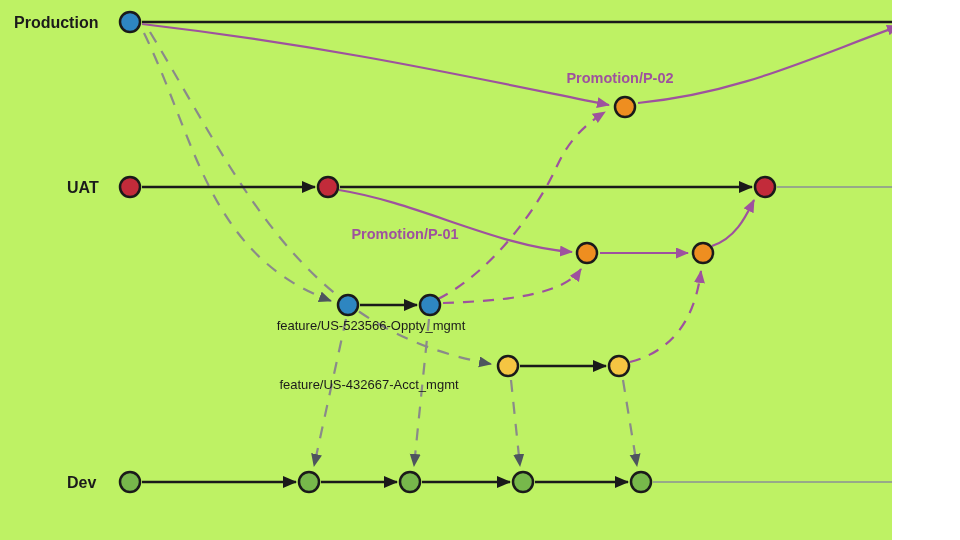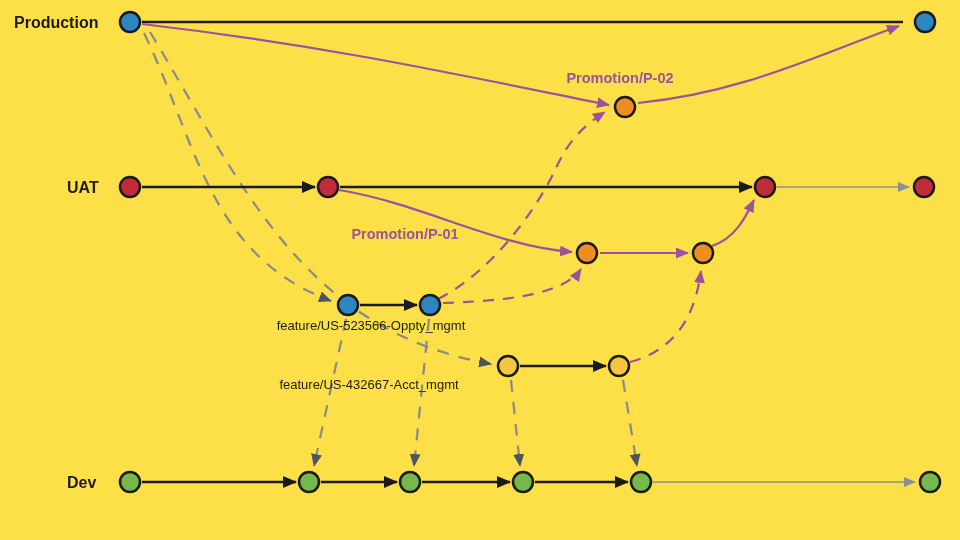--- a/index.html
+++ b/index.html
@@ -1,17 +1,17 @@
 <!DOCTYPE html>
 <html><head>
 <meta charset="utf-8">
 <style>
   html,body{margin:0;padding:0;background:#ffffff;}
   body{font-family:"Liberation Sans",sans-serif;}
-  .stage{position:relative;width:960px;height:540px;background:#fde047;overflow:hidden;}
+  .stage{position:relative;width:892px;height:540px;background:#bef264;overflow:hidden;}
   svg{display:block;}
   .edge{fill:none;}
   .lane-label{font-weight:bold;font-size:16px;}
   .promo-label{font-weight:bold;font-size:14.5px;}
   .feature-label{font-size:13px;}
 </style>
 </head>
 <body>
 
 <div class="stage">

